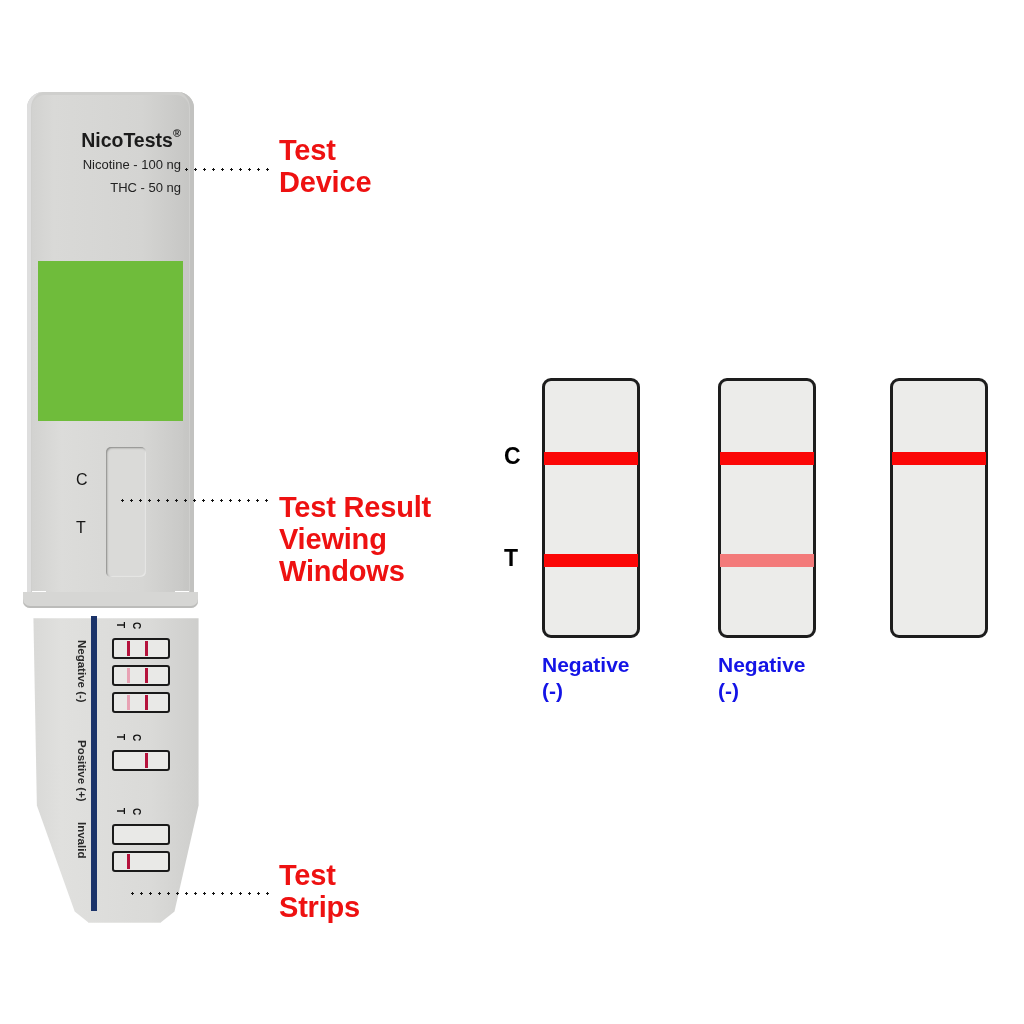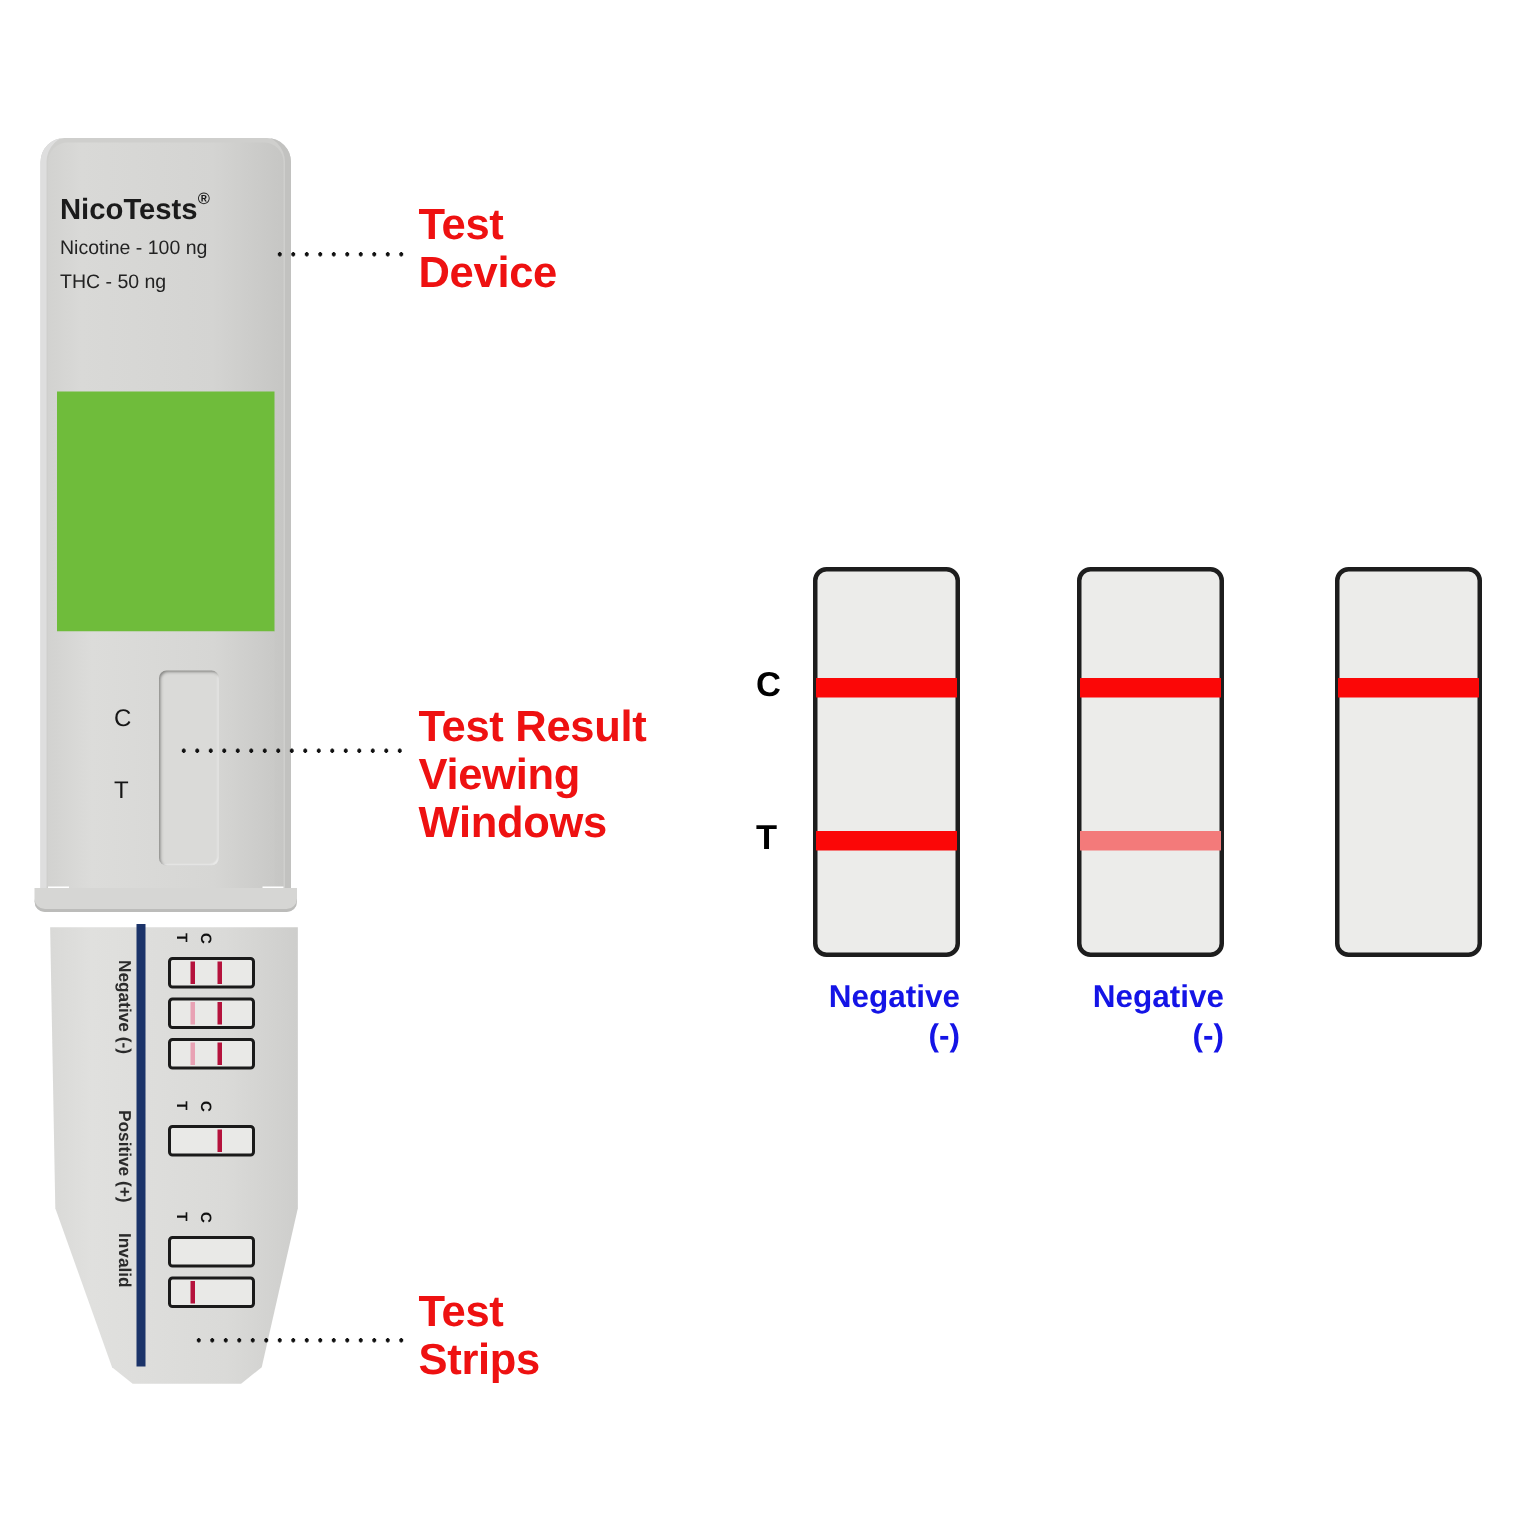--- a/index.html
+++ b/index.html
@@ -52,21 +52,21 @@
     bottom: 0px;
     border-radius: 13px 13px 3px 3px;
     background: linear-gradient(to right,#d2d2d0 0%, #d9d9d7 14%, #d4d4d2 70%, #c6c6c4 100%);
   }
   .label-panel {
     position: absolute;
     left: 8px;
     top: 6px;
     right: 8px;
     height: 145px;
-    text-align: left;
+    text-align: right;
     color: #1b1b1b;
   }
   .brand {
     margin-top: 28px;
     font-size: 19.5px;
     font-weight: 700;
     letter-spacing: 0px;
     position: relative;
     display: inline-block;
   }
@@ -263,21 +263,21 @@
     right: -1px;
     height: 13px;
   }
   .band.strong { background: #fb0707; }
   .band.faint  { background: #f37a7a; }
   .band.c { top: 71px; }
   .band.t { top: 173px; }
 
   .res-caption {
     margin-top: 14px;
-    text-align: right;
+    text-align: left;
     color: #1414e6;
     font-weight: 700;
     font-size: 21px;
     line-height: 26px;
     white-space: pre-line;
   }
   .side-ct {
     position: absolute;
     left: 34px;
     font-size: 23px;
@@ -363,21 +363,21 @@
         </div>
       </div>
     </div>
   </div>
 
   <div class="dotted" style="left:182px; top:168px; width:88px;"></div>
   <div class="callout" style="left:279px; top:134px;">Test
 Device</div>
 
   <div class="dotted" style="left:118px; top:499px; width:152px;"></div>
-  <div class="callout" style="left:279px; top:469px;">Test Result
+  <div class="callout" style="left:279px; top:491px;">Test Result
 Viewing
 Windows</div>
 
   <div class="dotted" style="left:128px; top:892px; width:142px;"></div>
   <div class="callout" style="left:279px; top:859px;">Test
 Strips</div>
 
   <div id="results-panel">
 
     <span class="side-ct c">C</span>

